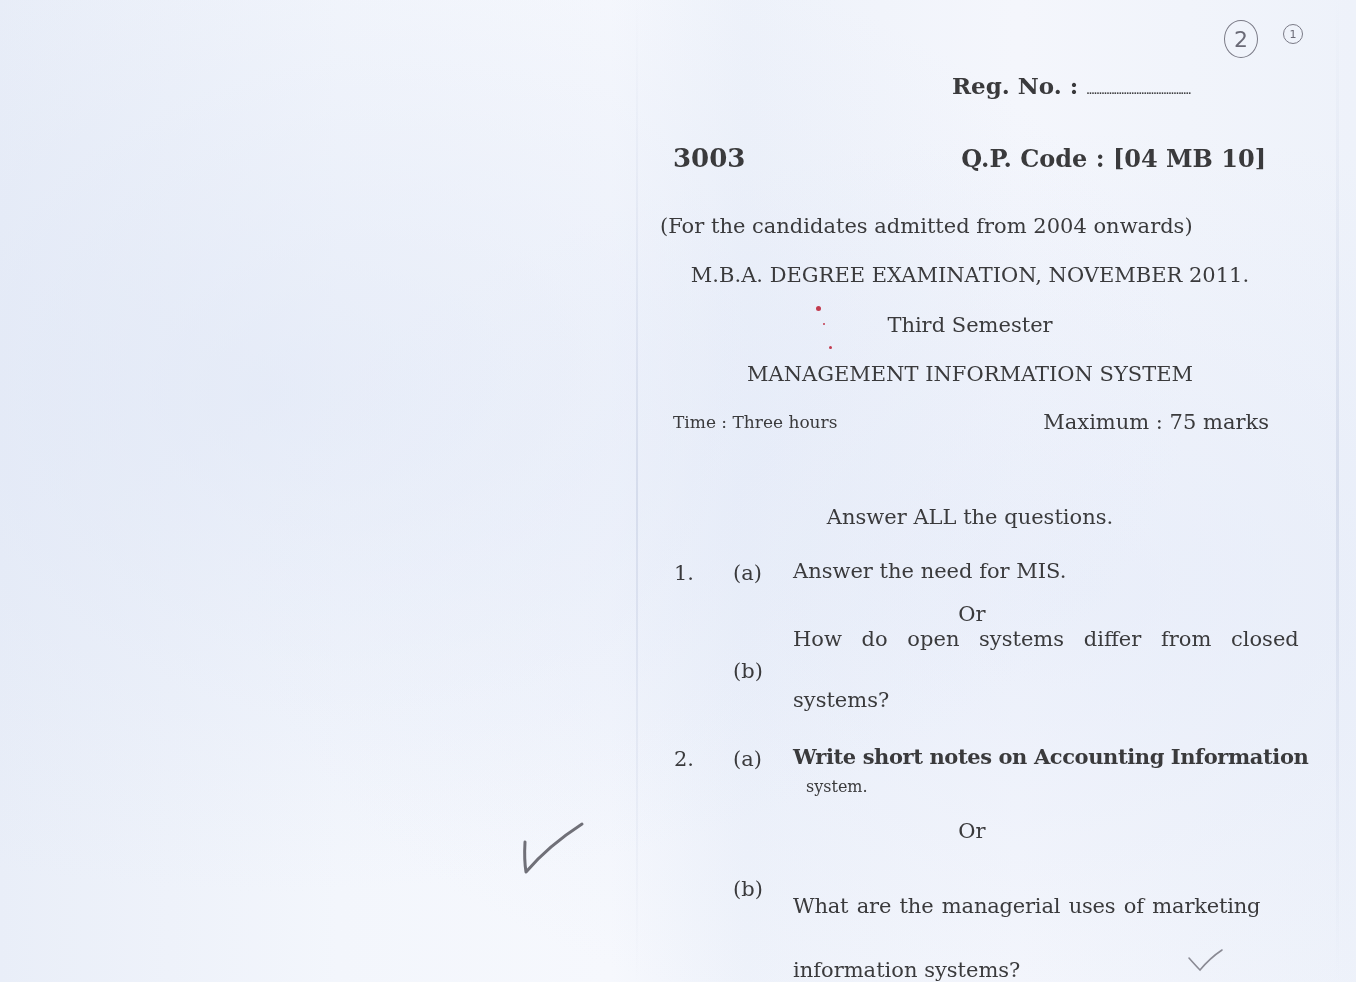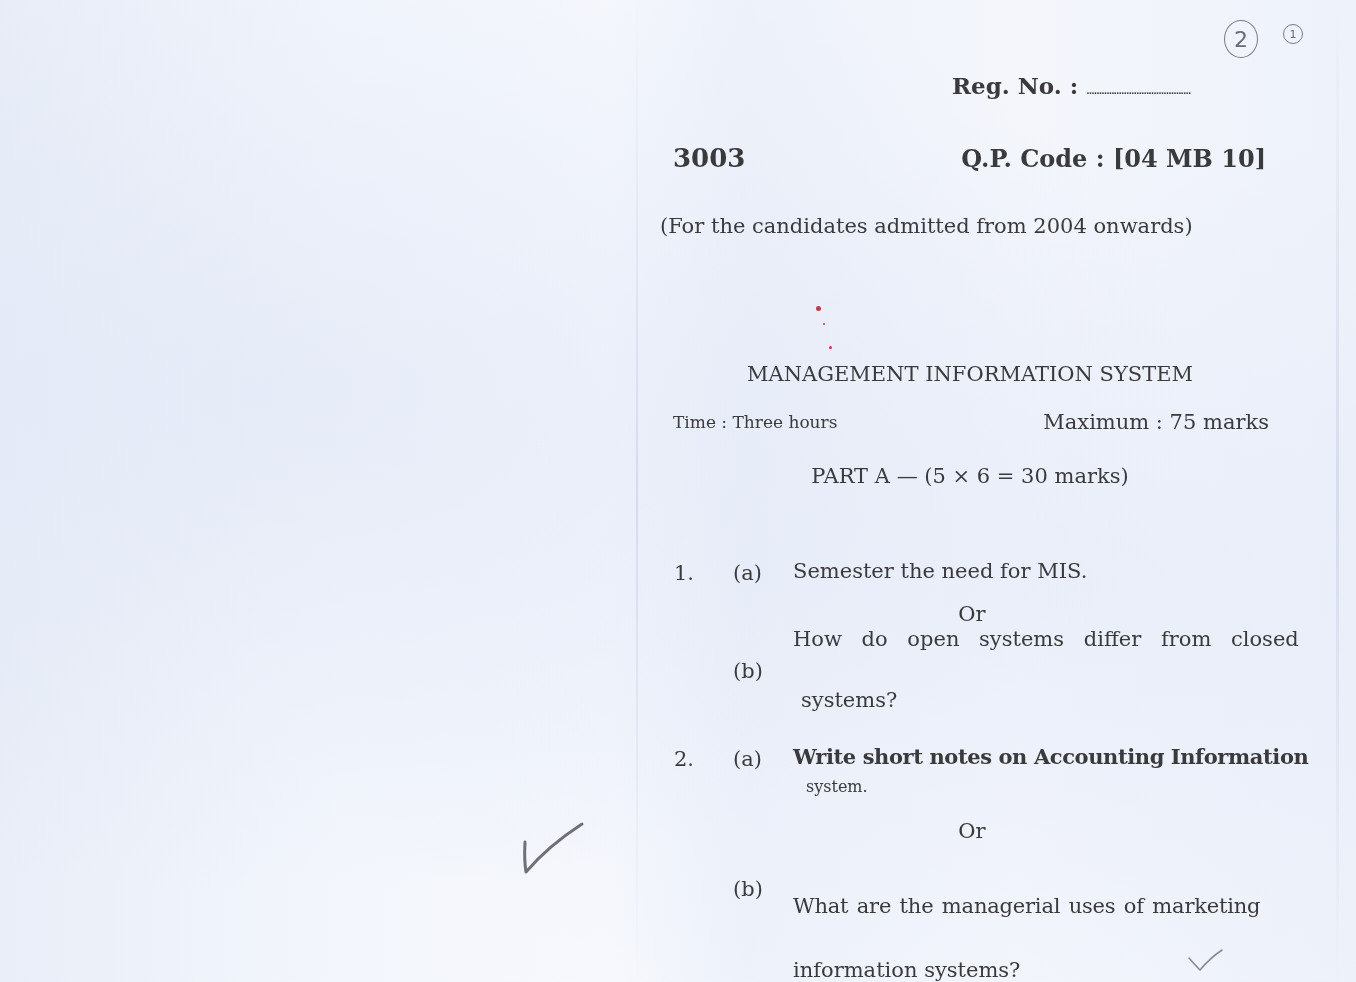--- a/index.html
+++ b/index.html
@@ -100,39 +100,41 @@
   <div class="abs bold" style="left:292px; top:72px; font-size:23px;">
     <span>Reg. No. :</span>
     <span style="font-size:10px; letter-spacing:-1px; font-weight:bold;">..........................................</span>
   </div>
 
   <div class="abs bold" style="left:13px; top:143px; font-size:26px;">3003</div>
   <div class="abs bold" style="right:14px; top:144px; font-size:24px;">Q.P. Code : [04 MB 10]</div>
 
   <div class="abs" style="left:0; width:620px; text-align:left; top:214px; font-size:21px; padding-left:0;">(For the candidates admitted from 2004 onwards)</div>
 
+  <div class="abs" style="left:0; width:620px; text-align:center; top:263px; font-size:21px;">M.B.A. DEGREE EXAMINATION, NOVEMBER 2011.</div>
 
+  <div class="abs" style="left:0; width:620px; text-align:center; top:313px; font-size:21px;">Third Semester</div>
 
   <div class="abs" style="left:0; width:620px; text-align:center; top:362px; font-size:21px;">MANAGEMENT INFORMATION SYSTEM</div>
 
   <div class="abs" style="left:13px; top:412px; font-size:17px;">Time : Three hours</div>
   <div class="abs" style="right:11px; top:410px; font-size:21px;">Maximum : 75 marks</div>
 
-  <div class="abs" style="left:0; width:620px; text-align:center; top:464px; font-size:21px;">PART A — (5 × 6 = 30 marks)</div>
+  <div class="abs" style="left:0; width:620px; text-align:center; top:505px; font-size:21px;">Answer ALL the questions.</div>
 
   <div>
     <div class="abs" style="left:14px; top:561px; font-size:21px;">1.</div>
     <div class="abs" style="left:73px; top:561px; font-size:21px;">(a)</div>
-    <div class="abs" style="left:133px; top:559px; font-size:21px;">Semester the need for MIS.</div>
+    <div class="abs" style="left:133px; top:559px; font-size:21px;">Answer the need for MIS.</div>
 
     <div class="abs" style="left:0; width:624px; text-align:center; top:602px; font-size:21px;">Or</div>
 
     <div class="abs" style="left:73px; top:659px; font-size:21px;">(b)</div>
     <div class="q-text justify-first" style="top:623px; white-space:nowrap; word-spacing:13px;">How do open systems differ from closed</div>
-    <div class="abs" style="left:133px; top:688px; font-size:21px;margin-left:8px;">systems?</div>
+    <div class="abs" style="left:133px; top:688px; font-size:21px;">systems?</div>
   </div>
 
   <div>
     <div class="abs" style="left:14px; top:747px; font-size:21px;">2.</div>
     <div class="abs" style="left:73px; top:747px; font-size:21px;">(a)</div>
     <div class="abs" style="left:133px; top:744px; font-size:21px; letter-spacing:-0.4px;font-weight:bold;">Write short notes on Accounting Information</div>
     <div class="abs" style="left:146px; top:777px; font-size:16px;text-align:right;">system.</div>
 
     <div class="abs" style="left:0; width:624px; text-align:center; top:819px; font-size:21px;">Or</div>
 

